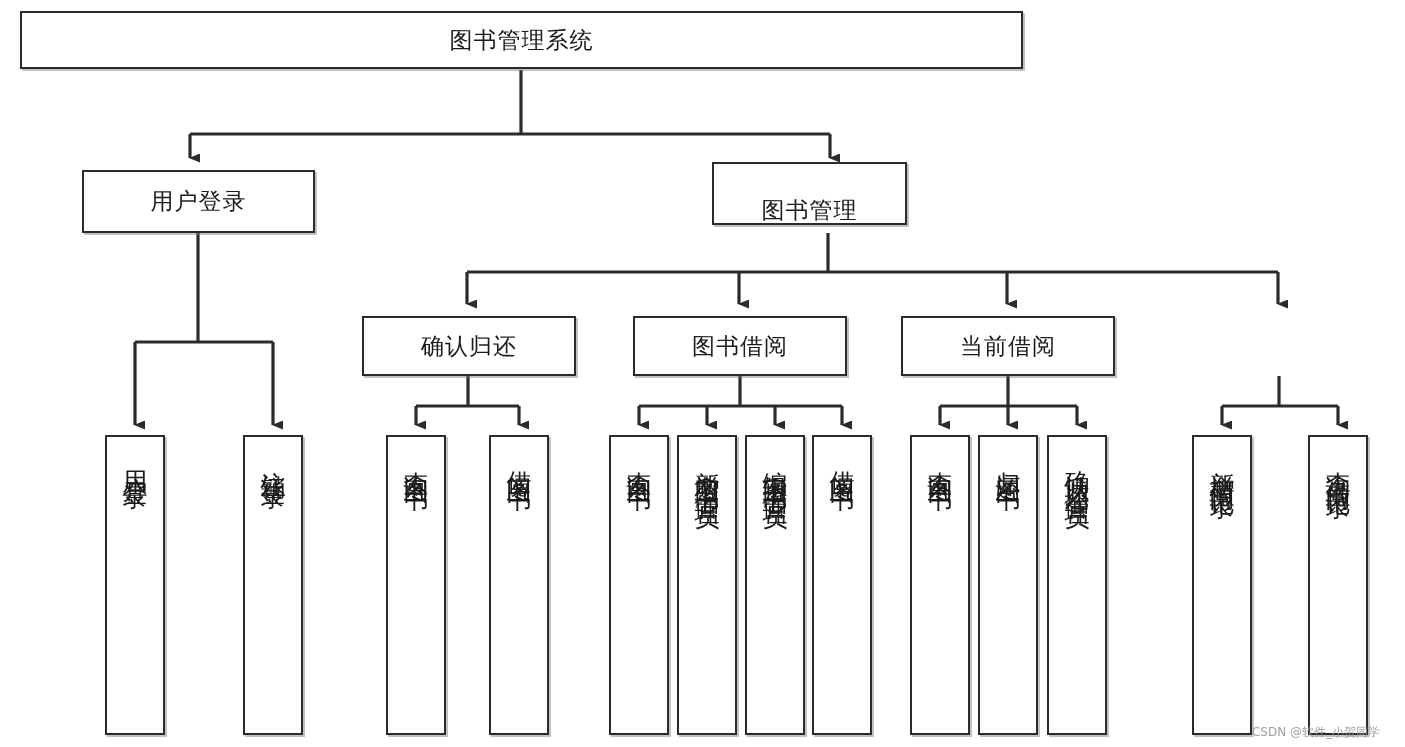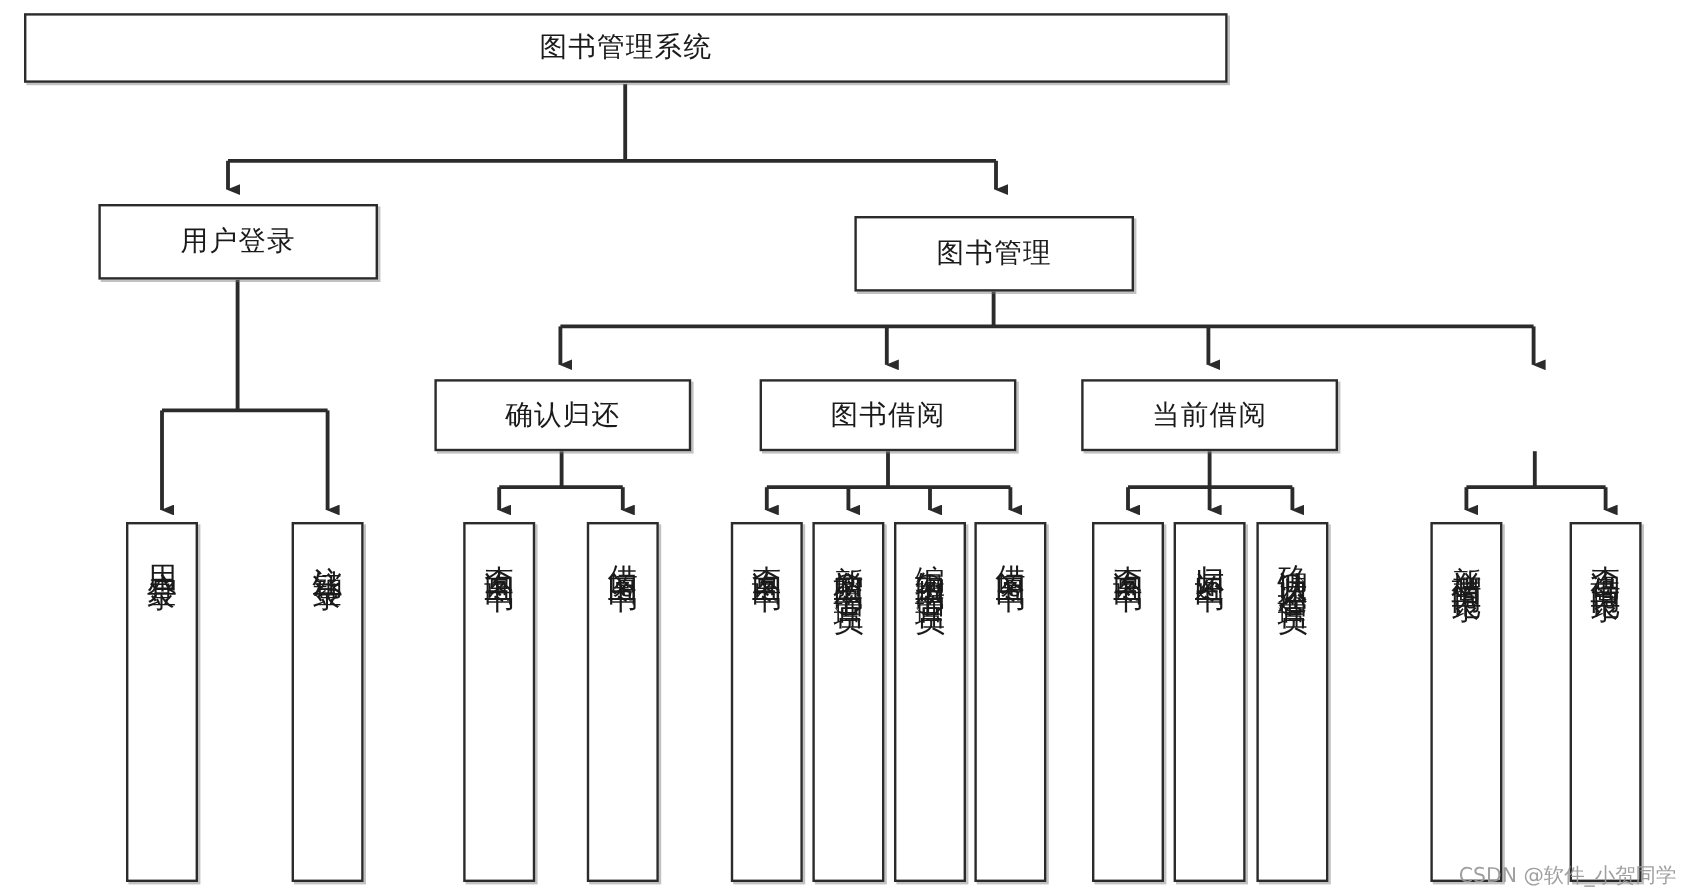--- a/index.html
+++ b/index.html
@@ -55,23 +55,23 @@
   .node.vertical .node-label {
     writing-mode: vertical-rl;
     text-orientation: upright;
     font-size: 25px;
     line-height: 1.0;
     letter-spacing: 5px;
     white-space: nowrap;
   }
   #watermark {
     position: absolute;
-    right: 8px;
+    right: 25px;
     bottom: 6px;
-    font-size: 17px;
+    font-size: 12px;
     color: #9a9a9a;
     white-space: nowrap;
     opacity: 0.95;
   }
 </style>
 </head>
 <body>
 
 <div id="diagram-root">
 
@@ -126,21 +126,21 @@
   </svg>
 
   <div class="node horizontal" style="left:20px; top:11px; width:1003px; height:58px;">
     <span class="node-label">图书管理系统</span>
   </div>
 
   <div class="node horizontal" style="left:82px; top:170px; width:233px; height:63px;">
     <span class="node-label">用户登录</span>
   </div>
 
-  <div class="node horizontal" style="left:712px; top:180px; width:233px; height:63px;">
+  <div class="node horizontal" style="left:712px; top:162px; width:195px; height:63px;align-items:flex-end;">
     <span class="node-label">图书管理</span>
   </div>
 
   <div class="node horizontal" style="left:362px; top:316px; width:214px; height:60px;">
     <span class="node-label">确认归还</span>
   </div>
 
   <div class="node horizontal" style="left:633px; top:316px; width:214px; height:60px;">
     <span class="node-label">图书借阅</span>
   </div>

